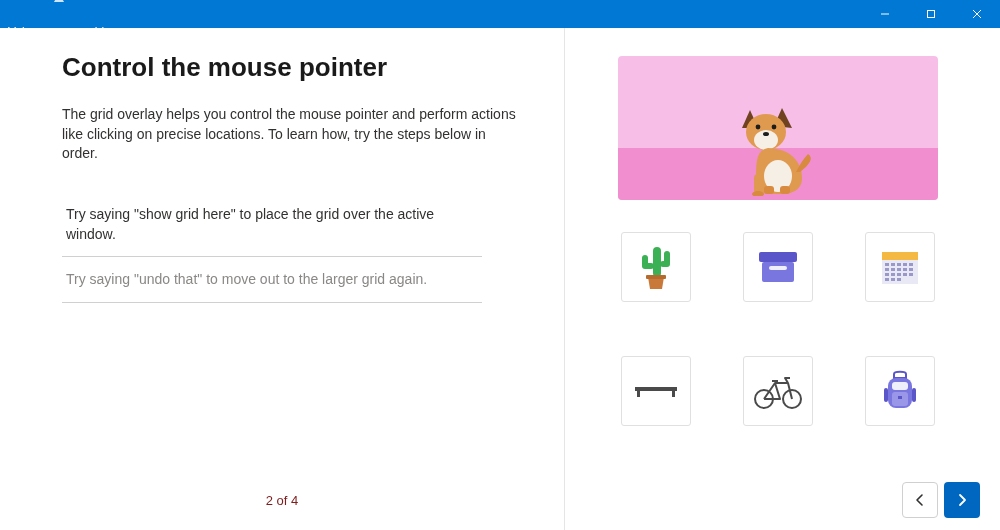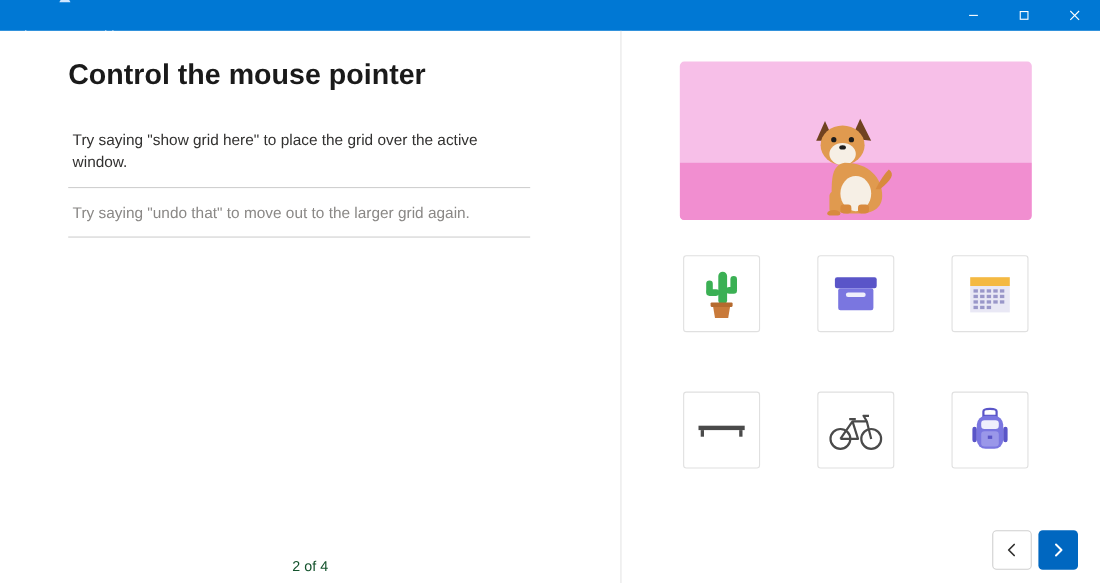--- a/index.html
+++ b/index.html
@@ -13,21 +13,21 @@
   .winbtn svg { stroke:#fff; fill:none; }
   .content { display:flex; height:calc(100% - 28px); }
   .left-pane { width:565px; padding:24px 40px 0 62px; border-right:1px solid #e5e5e5; position:relative; }
   .right-pane { flex:1; padding:28px 40px 0 30px; position:relative; }
   h1 { font-size:26px; font-weight:600; color:#1a1a1a; margin-bottom:22px; }
   .intro { font-size:14px; color:#323130; line-height:1.4; margin-bottom:28px; max-width:470px; }
   .steps { list-style:none; }
   .steps li { font-size:14px; line-height:1.45; padding:12px 4px 12px 4px; border-bottom:1px solid #d0d0d0; color:#8a8886; max-width:420px; }
   .steps li.active { color:#323130; }
   .steps li:first-child { border-top:0; }
-  .pager { position:absolute; left:0; right:0; bottom:8px; text-align:center; font-size:13px; color:#14532d; }
+  .pager { position:absolute; left:0; right:0; bottom:22px; text-align:center; font-size:13px; color:#7f1d1d; }
   
   .illust { width:320px; height:144px; background:#f7bfe8; border-radius:4px; margin:0 auto 32px auto; position:relative; overflow:hidden; }
   .illust .ground { position:absolute; left:0; right:0; bottom:0; height:52px; background:#f18ed0; }
   .dog { position:absolute; left:118px; bottom:4px; }
   
   .props { display:grid; grid-template-columns: repeat(3, 70px); column-gap:52px; row-gap:54px; justify-content:center; }
   .prop { width:70px; height:70px; border:1px solid #e0e0e0; border-radius:3px; display:flex; align-items:center; justify-content:center; cursor:pointer; background:#fff; }
   .prop svg { display:block; }
   
   .navbtns { position:absolute; right:20px; bottom:12px; display:flex; gap:6px; }
@@ -64,20 +64,21 @@
           <line x1="1" y1="1" x2="9" y2="9" stroke-width="1"></line>
           <line x1="9" y1="1" x2="1" y2="9" stroke-width="1"></line>
         </svg>
       </div>
   </div>
 </div>
 
 <div class="content">
   <div class="left-pane">
     <h1>Control the mouse pointer</h1>
+    <p class="intro">The grid overlay helps you control the mouse pointer and perform actions like clicking on precise locations. To learn how, try the steps below in order.</p>
     <ul class="steps">
       <li class="active">Try saying "show grid here" to place the grid over the active window.</li>
       <li>Try saying "undo that" to move out to the larger grid again.</li>
     </ul>
     <div class="pager">2 of 4</div>
   </div>
 
   <div class="right-pane">
     <div class="illust">
       <div class="ground"></div>

